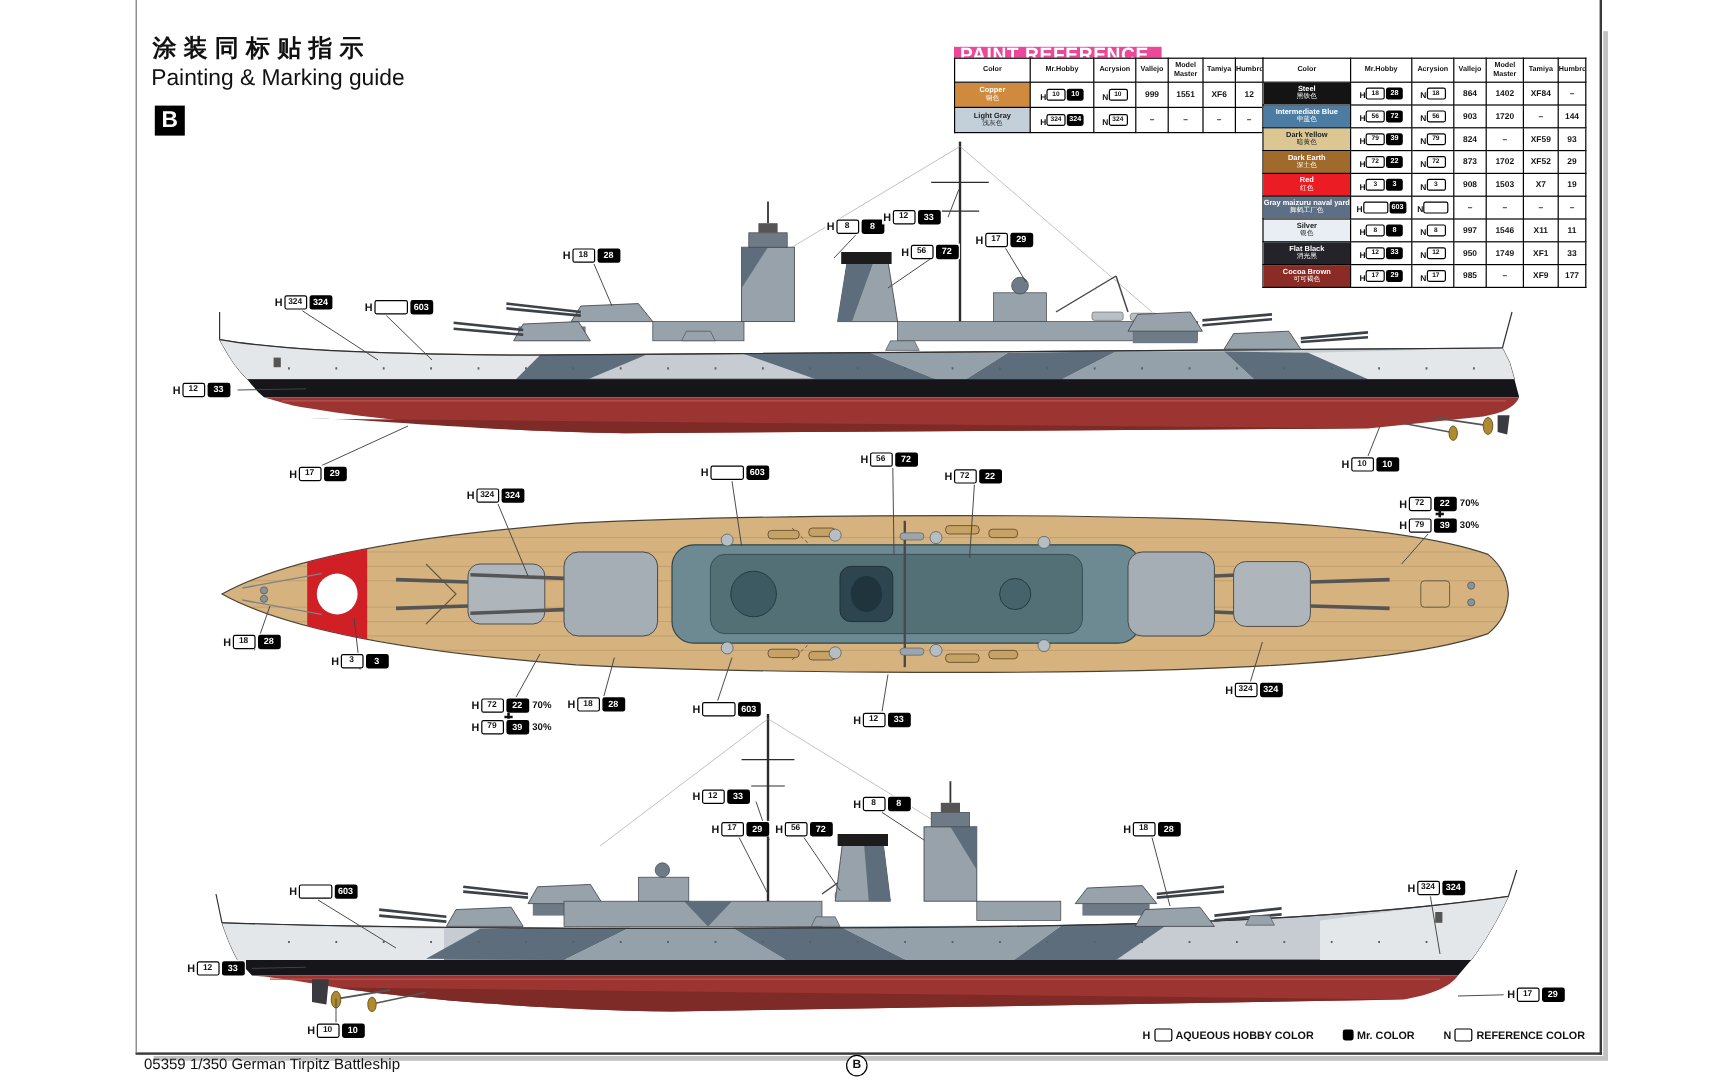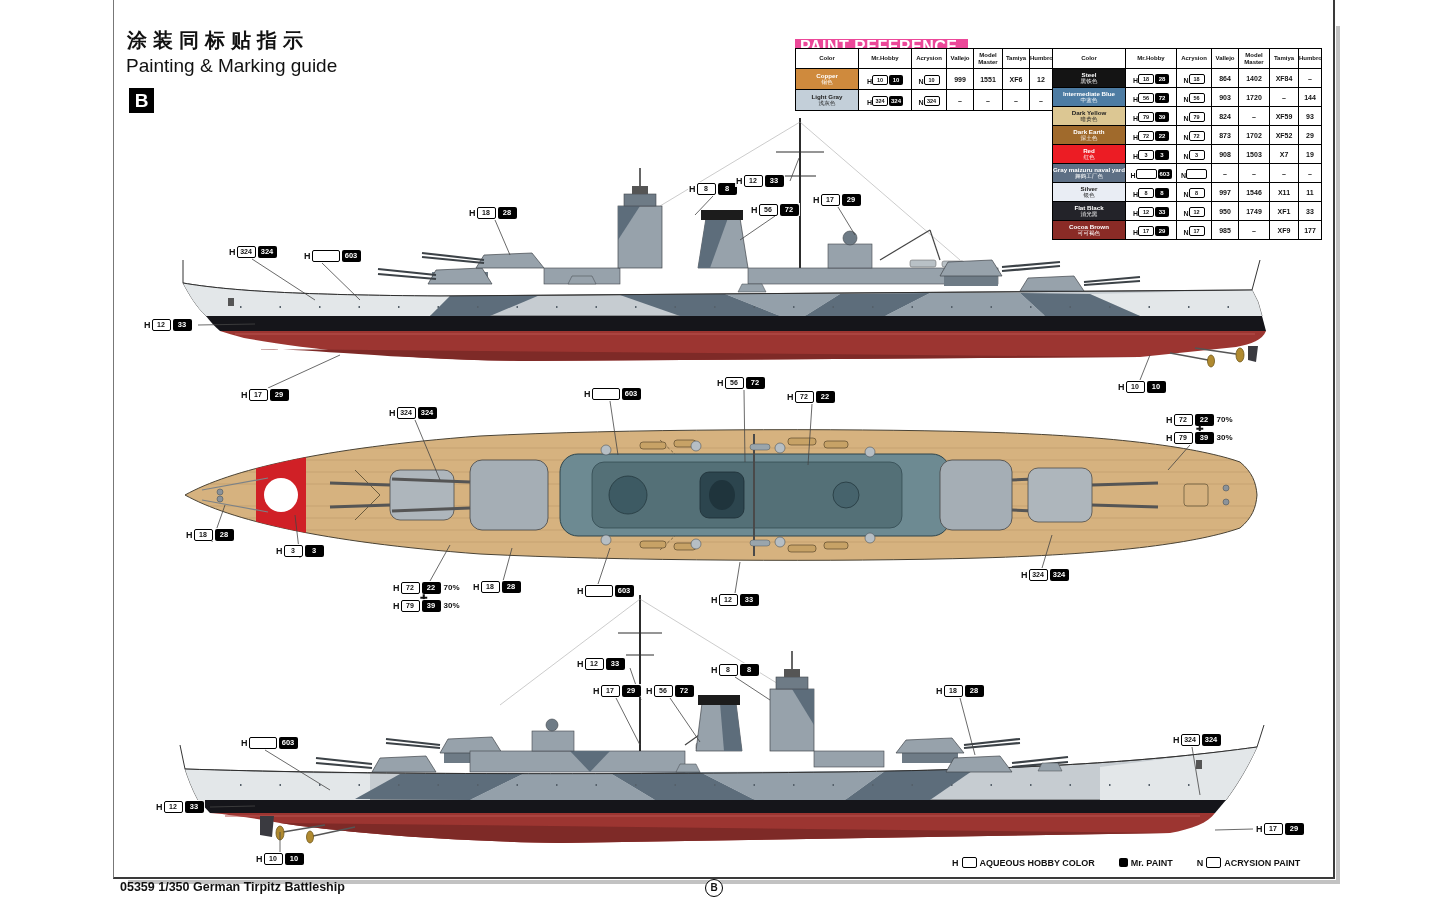--- a/index.html
+++ b/index.html
@@ -53,21 +53,21 @@
   .callout .bbox{min-width:15px;height:12px;line-height:12px;font-size:7.5px;padding:0 2px;}
   .callout .suffix{font-size:8px;font-weight:bold;margin-left:2px;}
   .plusmark{position:absolute;z-index:6;font-size:9px;font-weight:bold;}
 
   
   .legend{position:absolute;left:952px;top:857px;display:flex;gap:24px;align-items:center;
     font-size:9px;font-weight:bold;z-index:7;}
   .legend .item{display:flex;align-items:center;gap:3px;}
   .lwbox{display:inline-block;width:13px;height:9px;border:1px solid #000;border-radius:2px;background:#fff;}
   .lbbox{display:inline-block;width:9px;height:9px;background:#000;border-radius:2px;}
-  .footer-left{position:absolute;left:120px;top:880px;font-size:12.5px;font-weight:bold;z-index:8;}
+  .footer-left{position:absolute;left:120px;top:880px;font-size:12.5px;font-weight:normal;z-index:8;}
   .footer-b{position:absolute;left:705px;top:879px;width:16px;height:16px;border:1.6px solid #000;border-radius:50%;
     text-align:center;line-height:16px;font-size:10px;font-weight:bold;z-index:8;background:#fff;}
 </style>
 </head>
 <body>
 
 <div class="sheet"></div>
 <div class="shadow-r"></div>
 <div class="shadow-b"></div>
 
@@ -676,23 +676,23 @@
   </div>
 
 <div class="legend">
   <span class="item">
     <span>H</span>
       <span class="lwbox"></span>
     <span>AQUEOUS HOBBY COLOR</span>
   </span>
   <span class="item">
     <span class="lbbox"></span>
-    <span>Mr. PAINT</span>
+    <span>Mr. COLOR</span>
   </span>
   <span class="item">
     <span>N</span>
       <span class="lwbox"></span>
-    <span>ACRYSION PAINT</span>
+    <span>REFERENCE COLOR</span>
   </span>
 </div>
 
 <div class="footer-left">05359 1/350 German Tirpitz Battleship</div>
 <div class="footer-b">B</div>
 
 </body></html>

